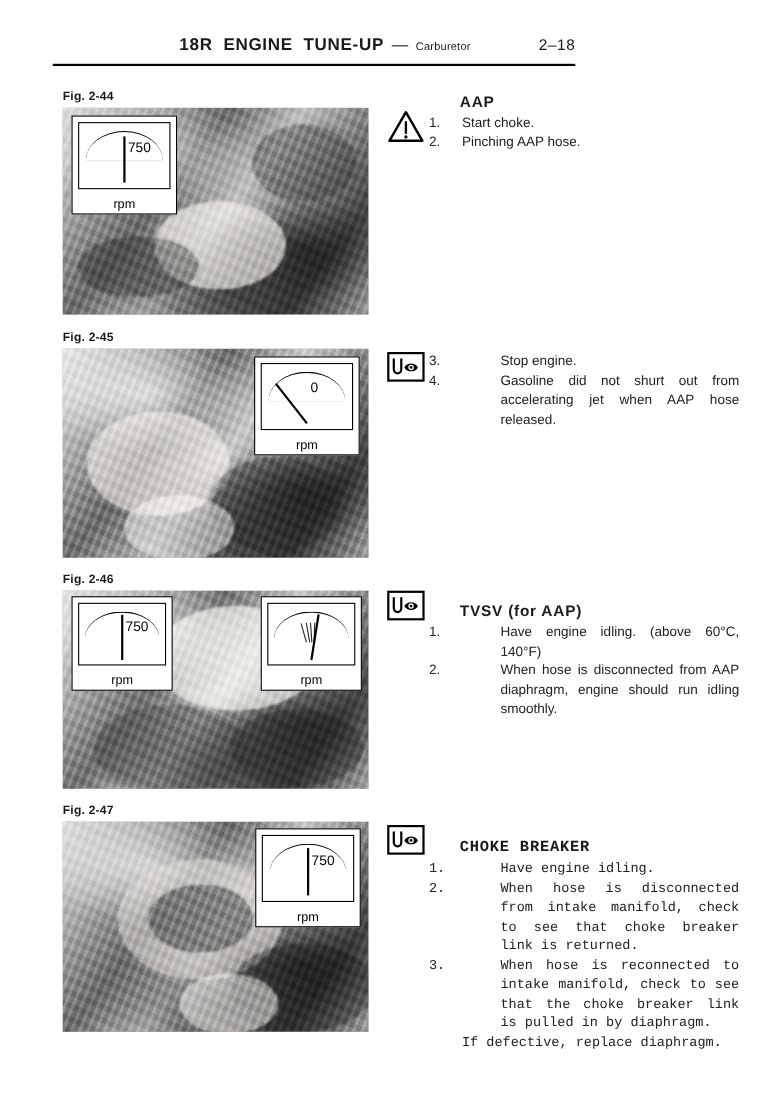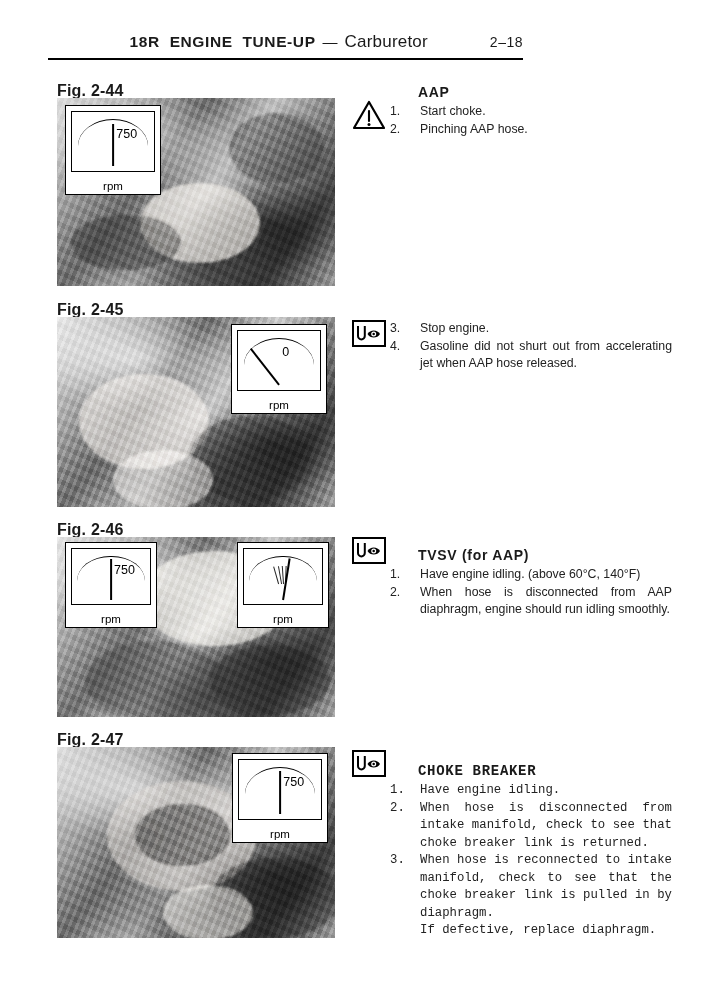--- a/index.html
+++ b/index.html
@@ -33,42 +33,42 @@
     font-weight: bold;
     letter-spacing: 0.6px;
     white-space: pre;
   }
   .hdr-dash {
     font-size: 15px;
     font-weight: normal;
     padding: 0 7px;
   }
   .hdr-sub {
-    font-size: 17px;
+    font-size: 10px;
     font-weight: normal;
     letter-spacing: 0.2px;
   }
   .hdr-page {
     font-size: 14px;
     letter-spacing: 0.5px;
     margin-left: 62px;
     white-space: pre;
   }
   .header-rule {
     margin-top: 4px;
     border-bottom: 2.4px solid #000;
     width: 100%;
   }
 
   
   .section { position: absolute; left: 0; right: 0; }
   .fig-label {
     position: absolute;
     left: 57px;
-    font-size: 16px;
+    font-size: 11px;
     font-weight: bold;
     letter-spacing: 0.2px;
   }
 
   
   .figure {
     position: absolute;
     left: 57px;
     width: 278px;
     background: #9a9a9a;
@@ -188,21 +188,21 @@
     line-height: 17.5px;
     color: #222;
     margin-bottom: 0px;
   }
   .step-num {
     width: 30px;
     flex: 0 0 30px;
     font-size: 12.3px;
   }
   .step-body { flex: 1; }
-  .just .step-body { text-align: justify; text-align-last: left; }
+  .just .step-body { text-align: justify; text-align-last: left; margin-left: 35px; }
   .step-extra { margin-left: 30px; font-size: 12.3px; line-height: 17.5px; color: #222; }
 </style>
 </head>
 <body>
 
 <div class="page">
 
   <div class="header">
     <div class="header-line">
       <span class="hdr-main">18R  ENGINE  TUNE-UP</span>

